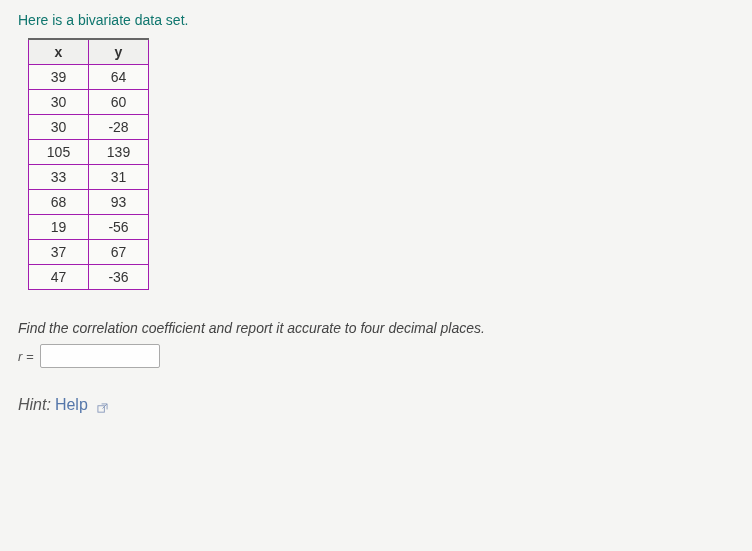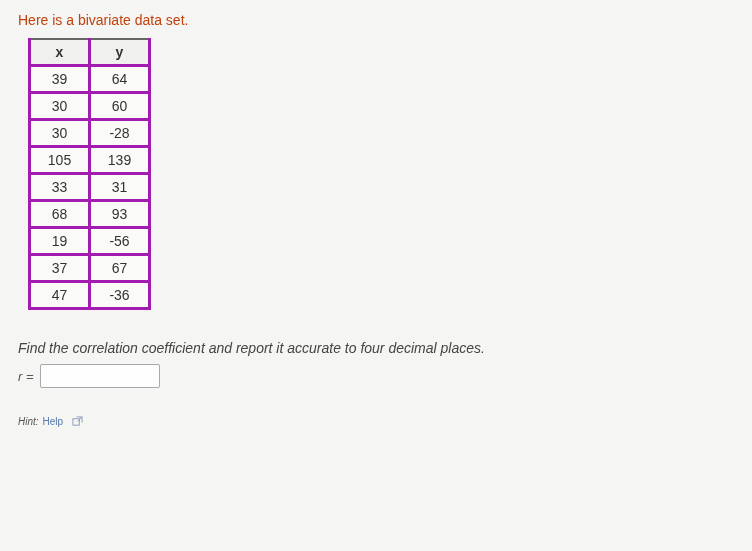--- a/index.html
+++ b/index.html
@@ -11,30 +11,30 @@
       font-family: Verdana, Geneva, sans-serif;
       background: #f5f5f3;
       padding: 12px 18px;
       width: 752px;
       height: 551px;
       color: #333;
       font-size: 14px;
     }
     .intro {
       margin-bottom: 10px;
-      color: #c2410c;
+      color: #0f766e;
     }
     table {
       border-collapse: collapse;
       margin-left: 10px;
       margin-bottom: 30px;
       background: #fafaf8;
     }
     th, td {
-      border: 3px solid #a21caf;
+      border: 1px solid #a21caf;
       text-align: center;
       padding: 4px 0;
       width: 60px;
       font-size: 14px;
       color: #333;
     }
     th {
       font-weight: bold;
       background: #f0f0ee;
       border-top: 2px solid #666;
@@ -63,21 +63,21 @@
       background: #fefefe;
       padding: 2px 6px;
       font-size: 13px;
       border-radius: 2px;
     }
     .hint-row {
       display: flex;
       align-items: flex-start;
       gap: 4px;
       color: #555;
-      font-size: 10px;
+      font-size: 16px;
     }
     .hint-label {
       font-style: italic;
     }
     .hint-link {
       color: #5577aa;
       cursor: pointer;
       display: inline-flex;
       align-items: center;
       gap: 9px;

